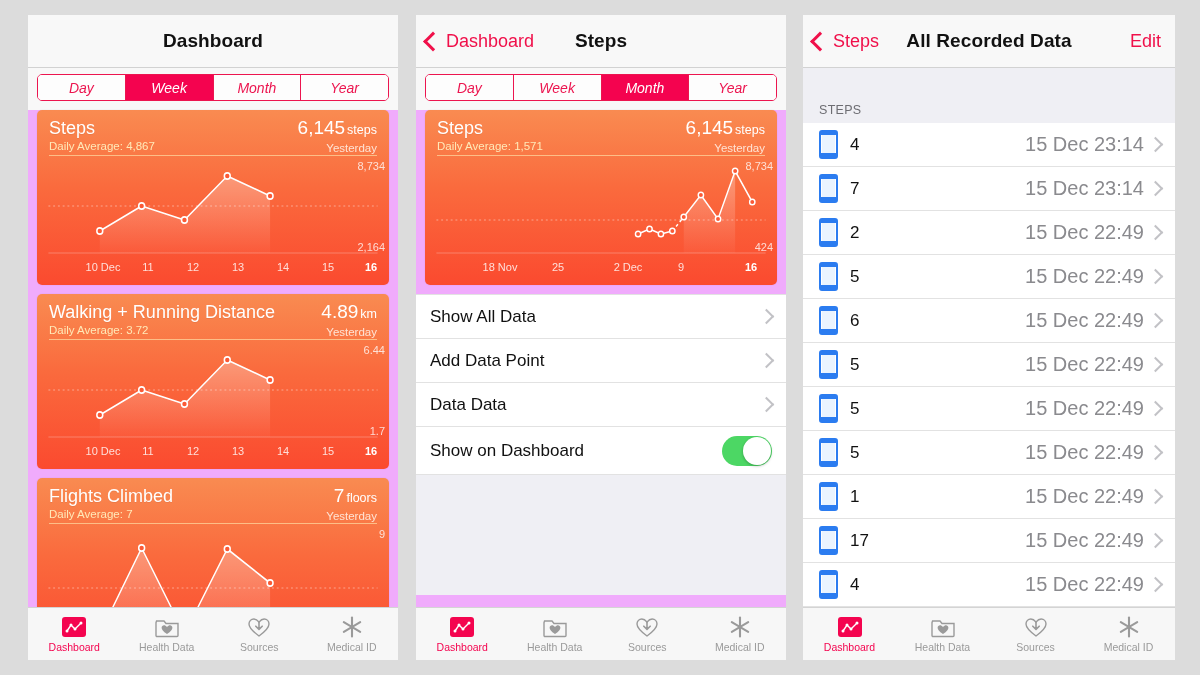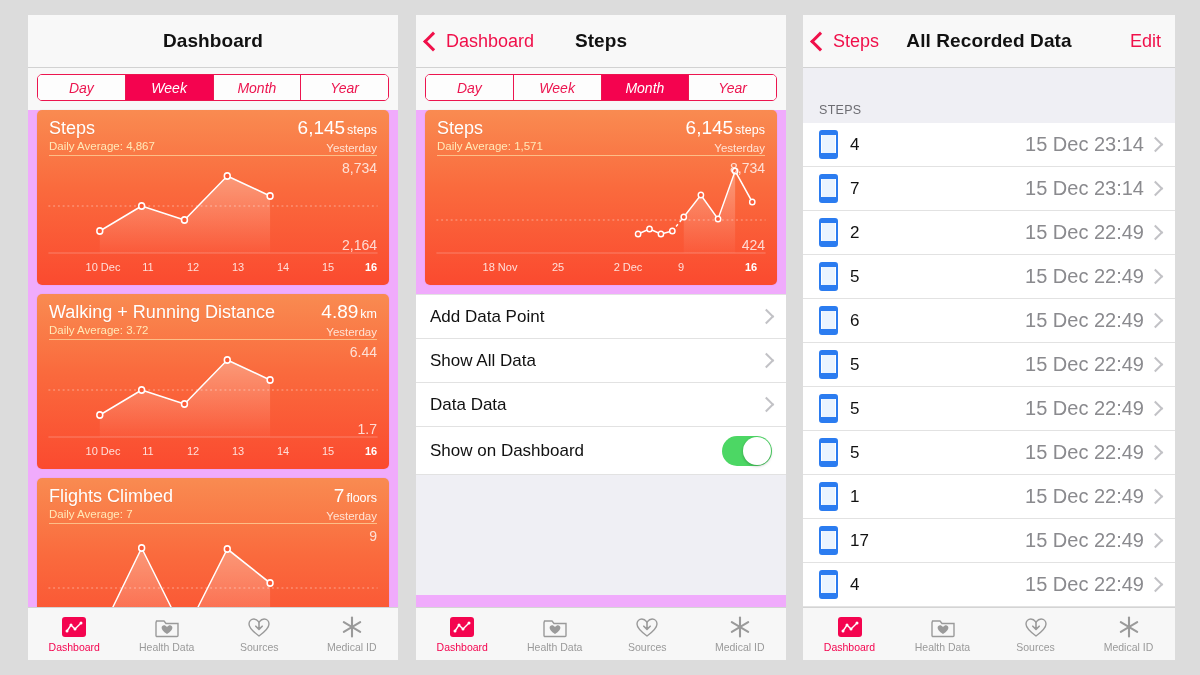--- a/index.html
+++ b/index.html
@@ -71,21 +71,21 @@
   .card-sub{font-size:11.5px;color:#ffe9b8;line-height:15px;margin-top:1px;}
   .card-right{position:absolute;right:12px;top:8px;text-align:right;}
   .card-val{font-size:19px;line-height:20px;color:#fff;}
   .card-val .unit{font-size:12.5px;margin-left:2px;}
   .card-when{font-size:11.5px;color:#ffe3d4;line-height:15px;margin-top:1px;}
   .card-rule{position:absolute;left:12px;right:12px;top:45px;height:1px;
     background:rgba(255,228,170,.65);}
 
   .plot{position:absolute;left:0;right:0;top:48px;bottom:0;}
   .plot svg{display:block;width:100%;height:100%;}
-  .ymax,.ymin{position:absolute;right:12px;font-size:14px;color:rgba(255,255,255,.78);}
+  .ymax,.ymin{position:absolute;right:4px;font-size:11px;color:rgba(255,255,255,.78);}
   .ymax{top:2px;}
   .ymin{bottom:32px;}
   .xaxis{position:absolute;left:0;right:0;bottom:4px;height:20px;}
   .xtick{position:absolute;transform:translateX(-50%);font-size:11px;
     color:rgba(255,255,255,.82);white-space:nowrap;}
   .xtick.bold{font-weight:bold;color:#fff;}
 
   
   .list{background:#fff;}
   .row{
@@ -368,25 +368,25 @@
           <span class="xtick" style="left:133px">25</span>
           <span class="xtick" style="left:203px">2 Dec</span>
           <span class="xtick" style="left:256px">9</span>
           <span class="xtick bold" style="left:326px">16</span>
         </div>
       </div>
     </div>
 
     <div class="list">
       <div class="row">
+        <span class="row-label">Show All Data</span>
+        <span class="chev"></span>
+      </div>
+      <div class="row">
         <span class="row-label">Add Data Point</span>
-        <span class="chev"></span>
-      </div>
-      <div class="row">
-        <span class="row-label">Show All Data</span>
         <span class="chev"></span>
       </div>
       <div class="row">
         <span class="row-label">Data Data</span>
         <span class="chev"></span>
       </div>
       <div class="row" style="height:47px">
         <span class="row-label">Show on Dashboard</span>
         <span class="switch">
             <span class="knob"></span>

